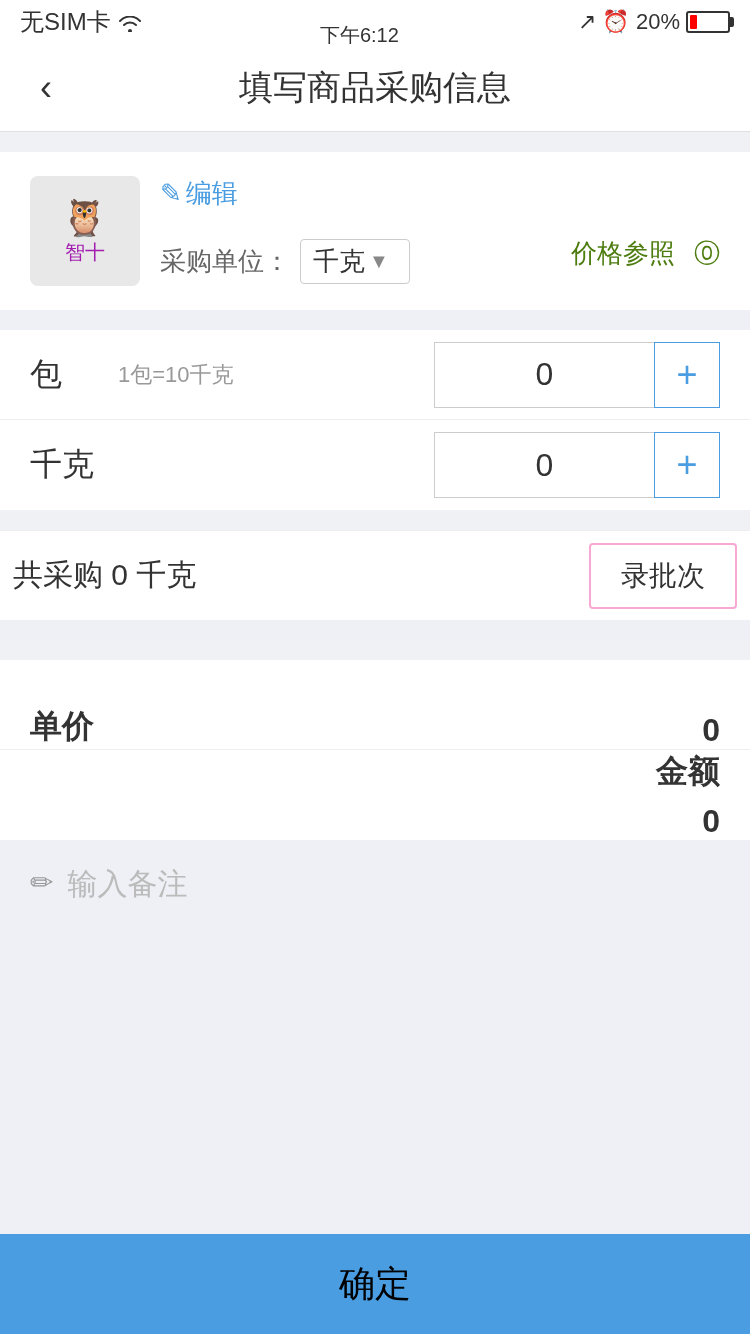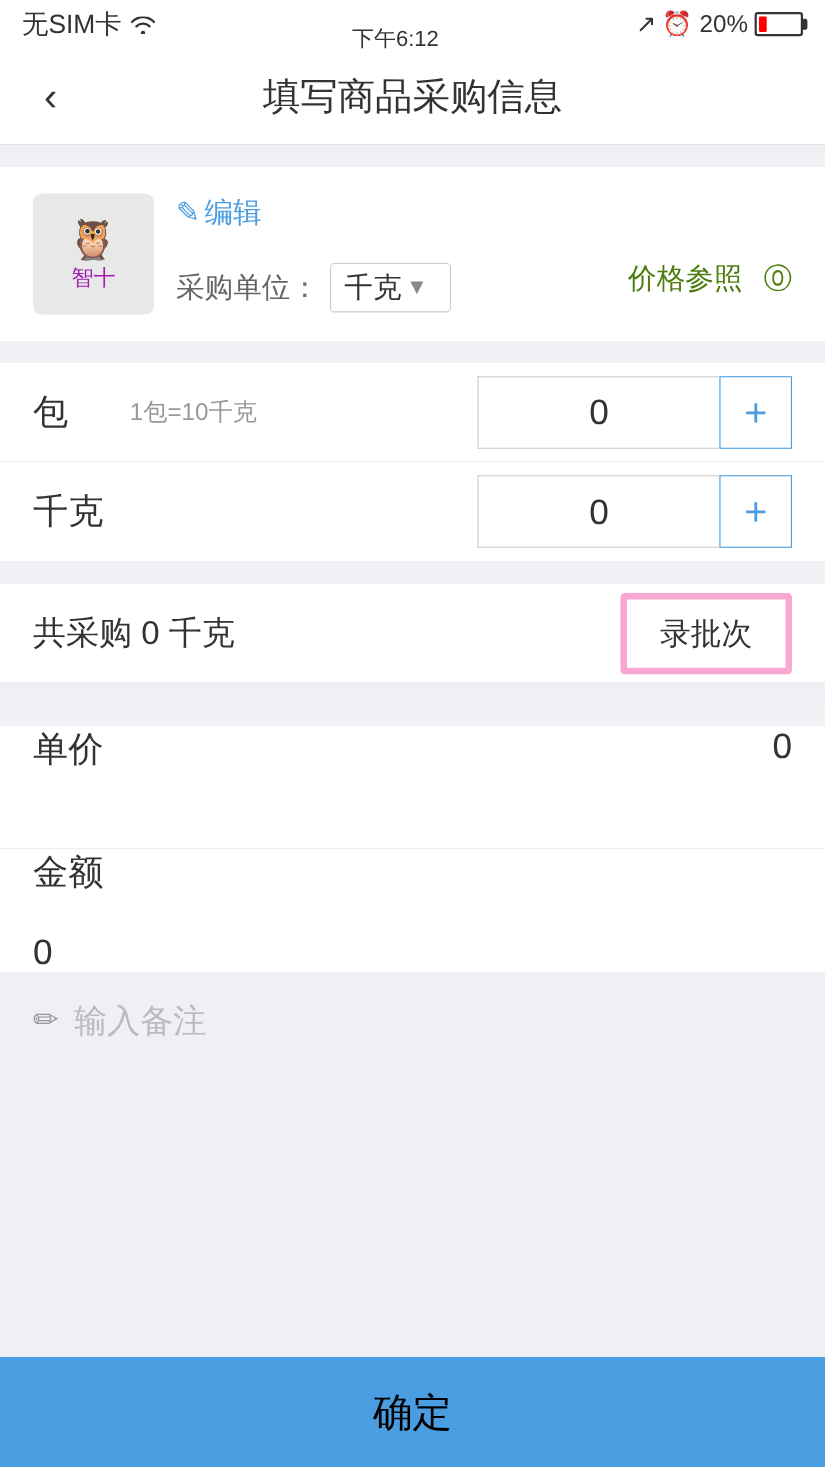--- a/index.html
+++ b/index.html
@@ -247,51 +247,52 @@
       align-items: center;
       justify-content: center;
       cursor: pointer;
     }
 
     
     .summary-row {
       display: flex;
       align-items: center;
       justify-content: space-between;
-      padding: 0 30px;
+      padding: 0 13px;
       height: 90px;
       background: #fff;
       border-bottom: none;
     }
     .summary-text {
       font-size: 30px;
       color: #333;
     }
     .batch-btn {
-      border: 6px solid #f9a8d4;
+      border: 2px solid #f9a8d4;
       background: #fff;
       color: #333;
       font-size: 28px;
       padding: 12px 30px;
       border-radius: 4px;
       cursor: pointer;
     }
 
     
     .price-section {
       background: #fff;
       margin-top: 20px;
     }
     .price-row {
       display: flex;
-      align-items: flex-start;
+      align-items: flex-end;
       justify-content: space-between;
       padding: 0 30px;
-      height: 112px;
+      height: 90px;
       border-bottom: 1px solid #eee;
+      font-weight: bold;
     }
     .price-label {
       font-size: 32px;
       color: #333;
     }
     .price-value {
       font-size: 32px;
       color: #333;
     }
 

